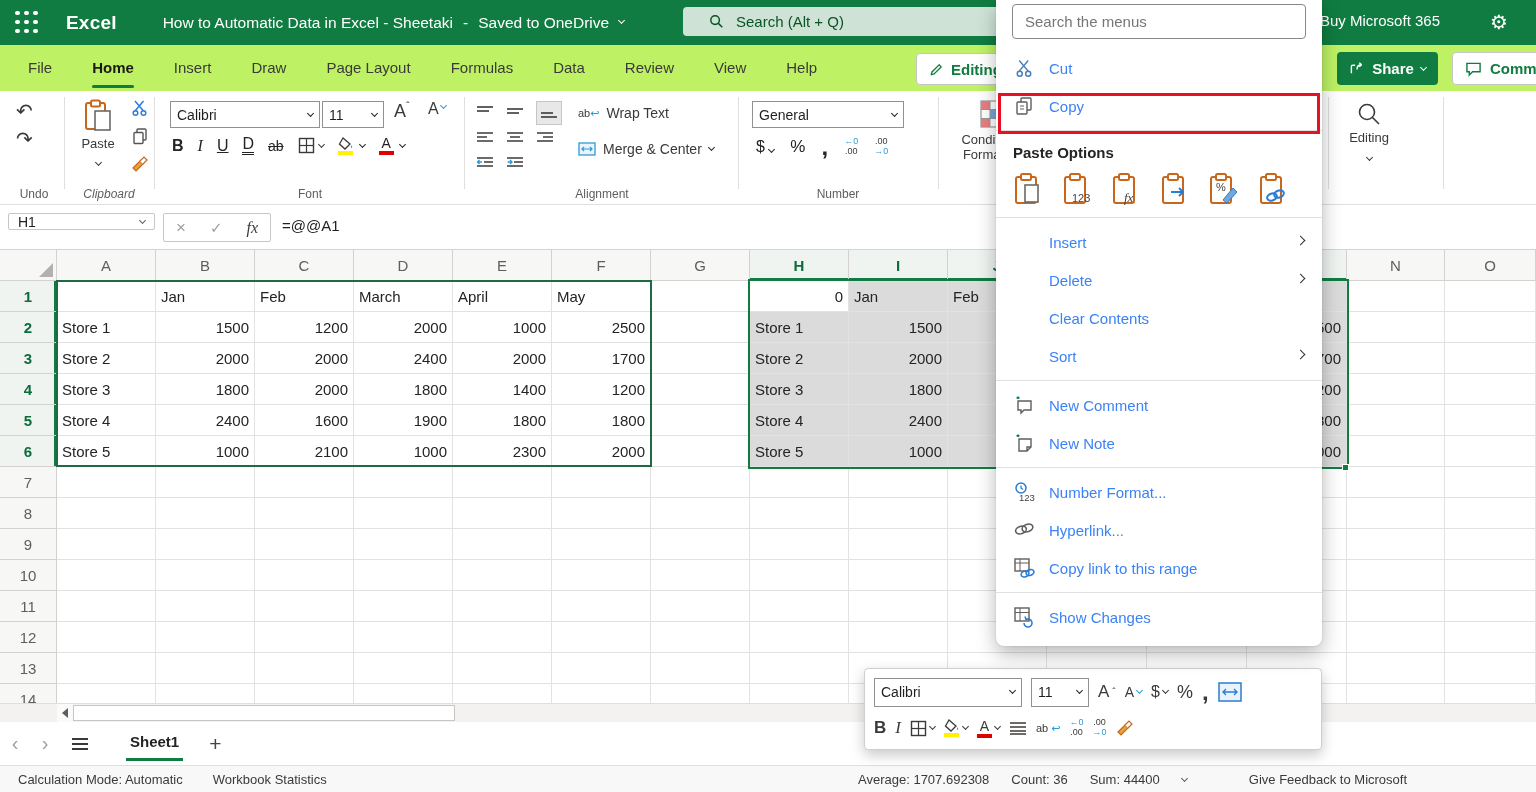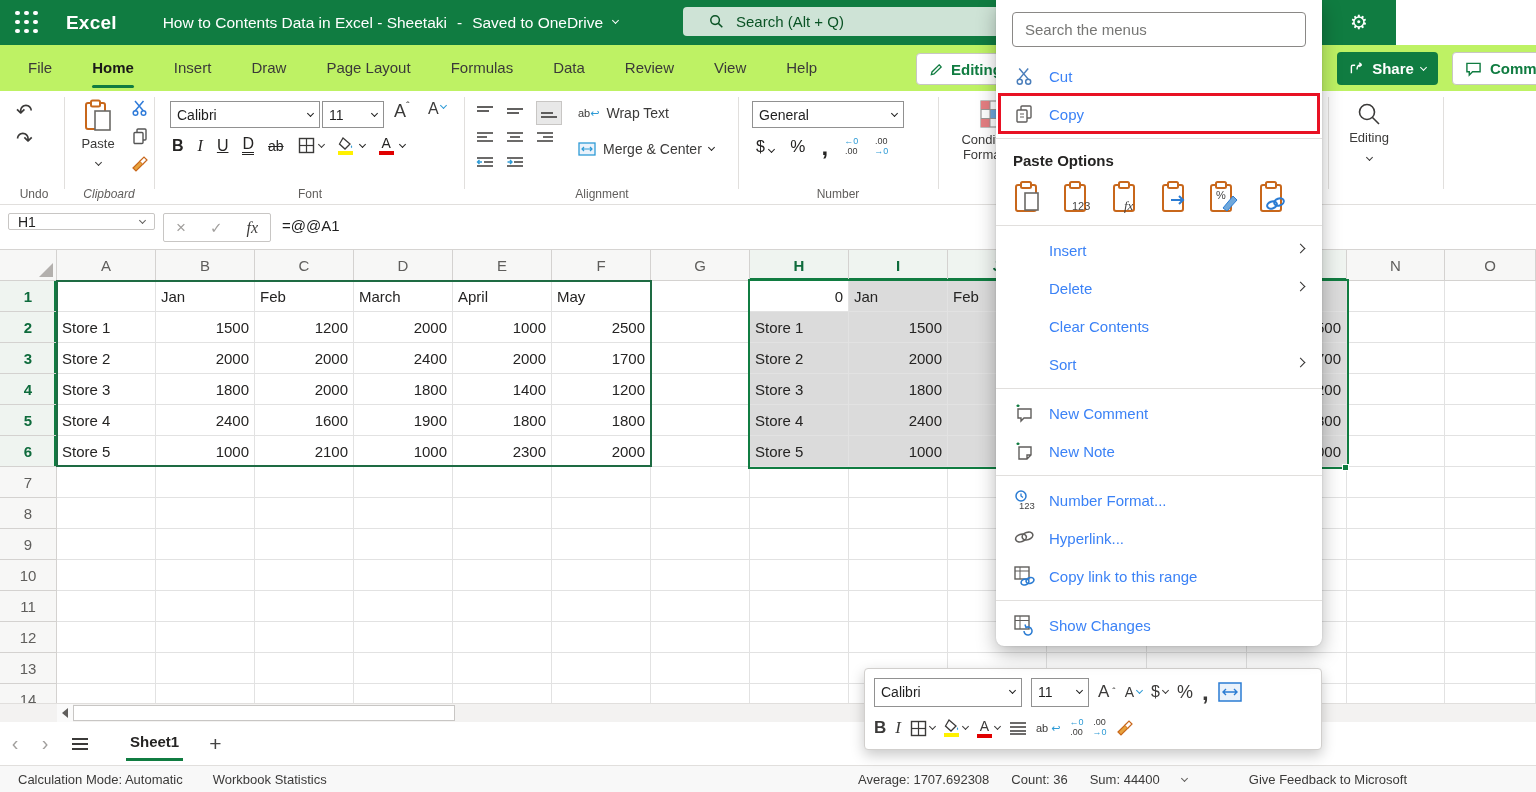--- a/index.html
+++ b/index.html
@@ -6,21 +6,21 @@
   html,body { width:1536px; height:792px; overflow:hidden; }
   body { font-family:"Liberation Sans","DejaVu Sans",sans-serif; background:#fff; color:#252423; }
   #app { position:relative; width:1536px; height:792px; overflow:hidden; }
 
   
   .chv { display:inline-block; width:7px; height:7px; border-right:1.6px solid currentColor; border-bottom:1.6px solid currentColor; transform:rotate(45deg); margin-top:-3px; }
   .chv.sm { width:5px; height:5px; }
   .chv.right { transform:rotate(-45deg); }
 
   
-  .topbar { position:absolute; left:0; top:0; width:1396px; height:45px; background:#107C41; color:#fff; display:flex; align-items:center; }
+  .topbar { position:absolute; left:0; top:0; width:1536px; height:45px; background:#107C41; color:#fff; display:flex; align-items:center; }
   .waffle { width:26px; height:26px; margin-left:14px; display:grid; grid-template-columns:repeat(3,6px); grid-template-rows:repeat(3,6px); gap:3px; align-content:center; justify-content:center; }
   .waffle i { width:4.5px; height:4.5px; border-radius:50%; background:#fff; }
   .brand { font-size:19px; font-weight:bold; margin-left:26px; letter-spacing:.2px; }
   .doc-title { font-size:15.5px; margin-left:46px; white-space:nowrap; display:flex; align-items:center; gap:10px; }
   .search-pill { position:absolute; left:683px; top:7px; width:462px; height:29px; background:#CEE3D6; border-radius:4px; color:#0A5325; font-size:15px; display:flex; align-items:center; padding-left:26px; gap:12px; }
   .buy { position:absolute; right:96px; top:12px; font-size:15px; white-space:nowrap; }
   .gear { position:absolute; right:28px; top:10px; font-size:20px; line-height:24px; }
 
   
   .menubar { position:absolute; left:0; top:45px; width:1536px; height:46px; background:#bef264; display:flex; align-items:center; }
@@ -88,21 +88,21 @@
   .snav { color:#A19F9D; font-size:20px; width:30px; text-align:center; }
   .burger { width:16px; height:2px; background:#3B3A39; box-shadow:0 5px 0 #3B3A39, 0 10px 0 #3B3A39; margin:-10px 14px 0 12px; }
   .sheettab { margin-left:24px; font-size:15px; font-weight:bold; color:#252423; position:relative; padding:0 4px; height:43px; line-height:40px; }
   .sheettab::after { content:""; position:absolute; left:0; right:0; bottom:4px; height:3px; background:#107C41; }
   .addsheet { margin-left:26px; font-size:21px; color:#444; }
   .statusbar { position:absolute; left:0; top:765px; width:1536px; height:27px; background:#F8F8F8; border-top:1px solid #E1DFDD; font-size:13px; color:#3B3A39; }
   .statusbar .lft { position:absolute; left:18px; top:6px; display:flex; gap:30px; }
   .statusbar .rgt { position:absolute; left:858px; top:6px; display:flex; gap:22px; align-items:center; white-space:nowrap; }
 
   
-  .ctxmenu { position:absolute; left:996px; top:0; width:326px; height:646px; background:#fff; border-radius:0 0 8px 8px; box-shadow:0 8px 20px rgba(0,0,0,.28), 0 0 2px rgba(0,0,0,.15); z-index:50; padding-top:12px; }
+  .ctxmenu { position:absolute; left:996px; top:0; width:326px; height:646px; background:#fff; border-radius:0 0 8px 8px; box-shadow:0 8px 20px rgba(0,0,0,.28), 0 0 2px rgba(0,0,0,.15); z-index:50; padding-top:4px; }
   .cm-search { margin:0 16px 10px 16px; width:294px; height:35px; border:1px solid #8A8886; border-radius:4px; font-size:15px; color:#323130; padding:0 12px; font-family:inherit; }
   .cm-search::placeholder { color:#767674; }
   .cm-item { height:38px; display:flex; align-items:center; padding:0 18px 0 17px; font-size:15px; color:#3b82f6; gap:14px; }
   .cm-item .lbl { flex:1; }
   .cm-ico { width:22px; display:flex; justify-content:center; }
   .cm-sep { height:1px; background:#E1DFDD; margin:5px 0; }
   .cm-head { font-size:15px; font-weight:bold; color:#252423; padding:8px 18px 4px 17px; height:30px; }
   .paste-row { display:flex; gap:13px; padding:4px 0 8px 15px; height:46px; }
   .paste-opt { width:36px; height:38px; display:flex; align-items:center; justify-content:center; }
   .red-box { position:absolute; left:2px; top:93px; width:322px; height:41px; border:3px solid #E81123; z-index:60; pointer-events:none; }
@@ -125,21 +125,21 @@
         <i></i>
         <i></i>
         <i></i>
         <i></i>
         <i></i>
         <i></i>
         <i></i>
     </div>
     <div class="brand">Excel</div>
     <div class="doc-title">
-      <span>How to Contents Data in Excel - Sheetaki</span>
+      <span>How to Automatic Data in Excel - Sheetaki</span>
       <span>-</span>
       <span>Saved to OneDrive</span>
       <span class="chv sm" style="margin-top:-4px;"></span>
     </div>
     <div class="search-pill">
       <svg width="15" height="15" viewBox="0 0 16 16">
           <circle cx="6.5" cy="6.5" r="4.6" fill="none" stroke="#0A5325" stroke-width="1.6"></circle>
           <line x1="10" y1="10" x2="14.2" y2="14.2" stroke="#0A5325" stroke-width="1.6"></line>
         </svg>
       <span>Search (Alt + Q)</span>

